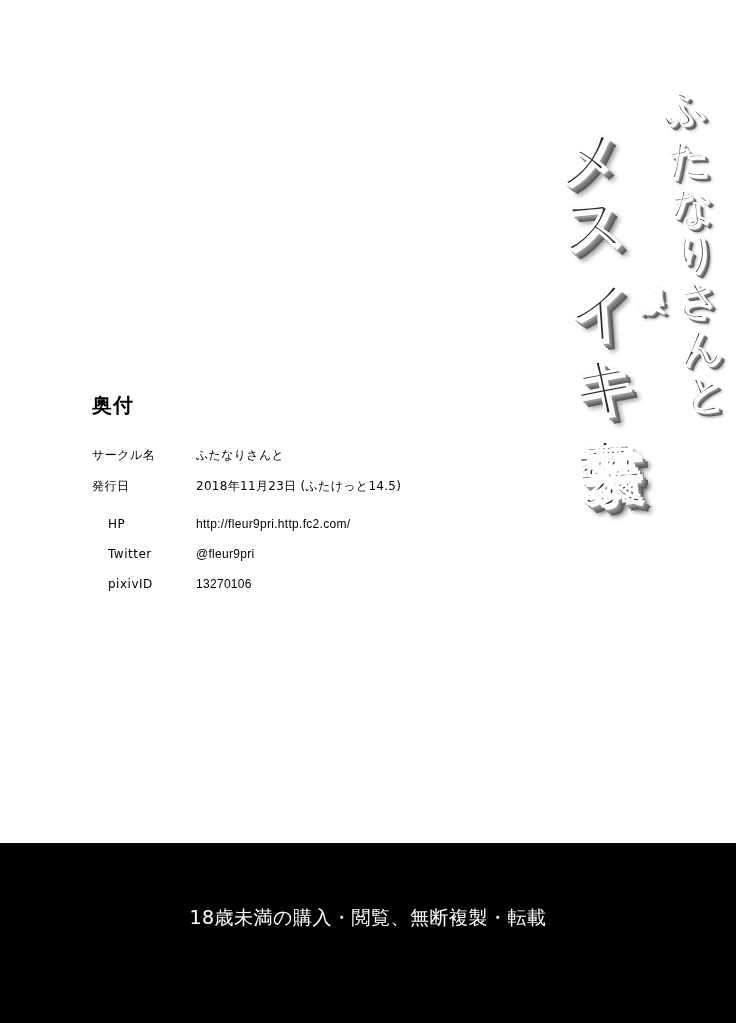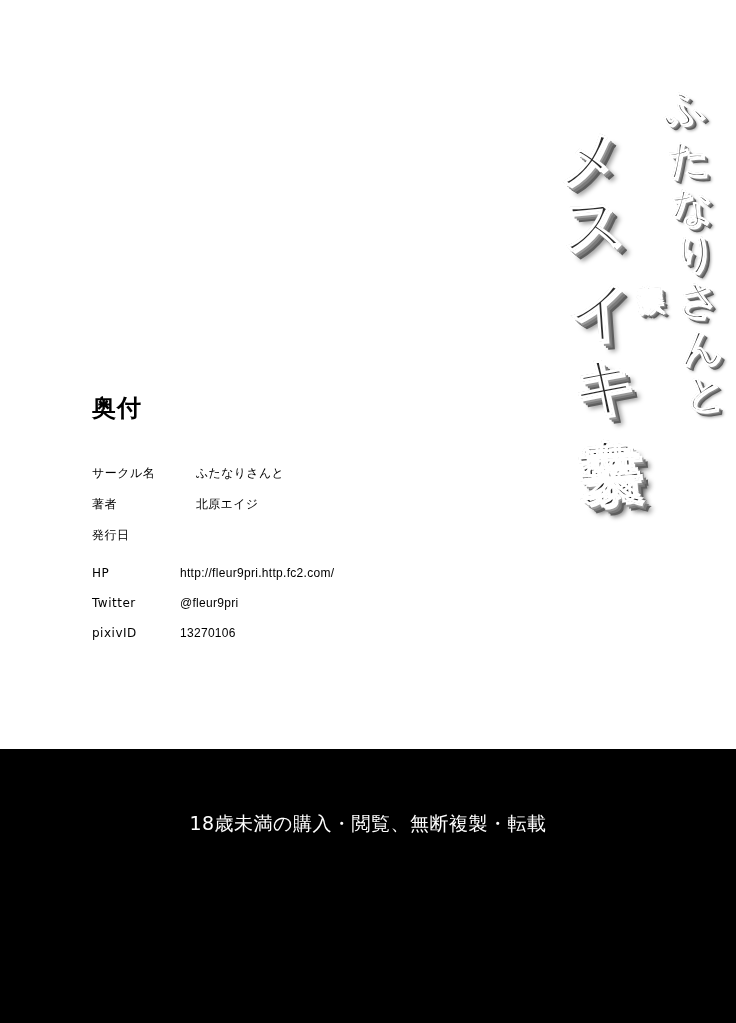--- a/index.html
+++ b/index.html
@@ -78,62 +78,63 @@
   }
 
   
   #colophon {
     position: absolute;
     left: 92px;
     top: 392px;
     width: 420px;
   }
   #colophon-heading {
-    font-size: 24px;
+    font-size: 20px;
     font-weight: bold;
     letter-spacing: 1px;
-    margin-bottom: 41px;
+    margin-bottom: 28px;
     font-family: "DejaVu Sans", sans-serif;
   }
   .info-row {
     display: flex;
     align-items: baseline;
     margin-bottom: 14px;
     font-size: 12px;
     font-family: "DejaVu Sans", sans-serif;
     white-space: nowrap;
   }
   .info-row .label {
     width: 104px;
     flex: 0 0 104px;
     letter-spacing: 0.5px;
   }
   .info-row .value {
     letter-spacing: 0.3px;
   }
   
   .info-row.indent {
+    margin-left: 16px;
     margin-bottom: 16px;
   }
   .info-row.indent .label {
     width: 88px;
     flex: 0 0 88px;
   }
   .info-row.indent .value {
     font-family: "Liberation Sans", sans-serif;
   }
   #row-hp { margin-top: 22px; }
 
   
   #warning-bar {
     position: absolute;
     left: 0;
     right: 0;
     bottom: 0;
-    height: 274px;
+    height: 180px;
     background: #000000;
     color: #ffffff;
     display: flex;
     align-items: flex-start;
     justify-content: center;
   }
   #warning-text {
     margin-top: 60px;
     text-align: center;
     font-size: 19px;
@@ -154,27 +155,24 @@
 
 <div id="colophon">
 
   <div id="colophon-heading">奥付</div>
 
   <div class="info-row">
     <span class="label">サークル名</span>
     <span class="value">ふたなりさんと</span>
   </div>
 
-  <div class="info-row">
-    <span class="label">著者</span>
-    <span class="value">北原エイジ</span>
-  </div>
 
   <div class="info-row">
     <span class="label">発行日</span>
+    <span class="value">2018年11月23日 (ふたけっと14.5)</span>
   </div>
 
 
   <div class="info-row indent" id="row-hp">
     <span class="label">HP</span>
     <span class="value">http://fleur9pri.http.fc2.com/</span>
   </div>
 
   <div class="info-row indent">
     <span class="label">Twitter</span>

